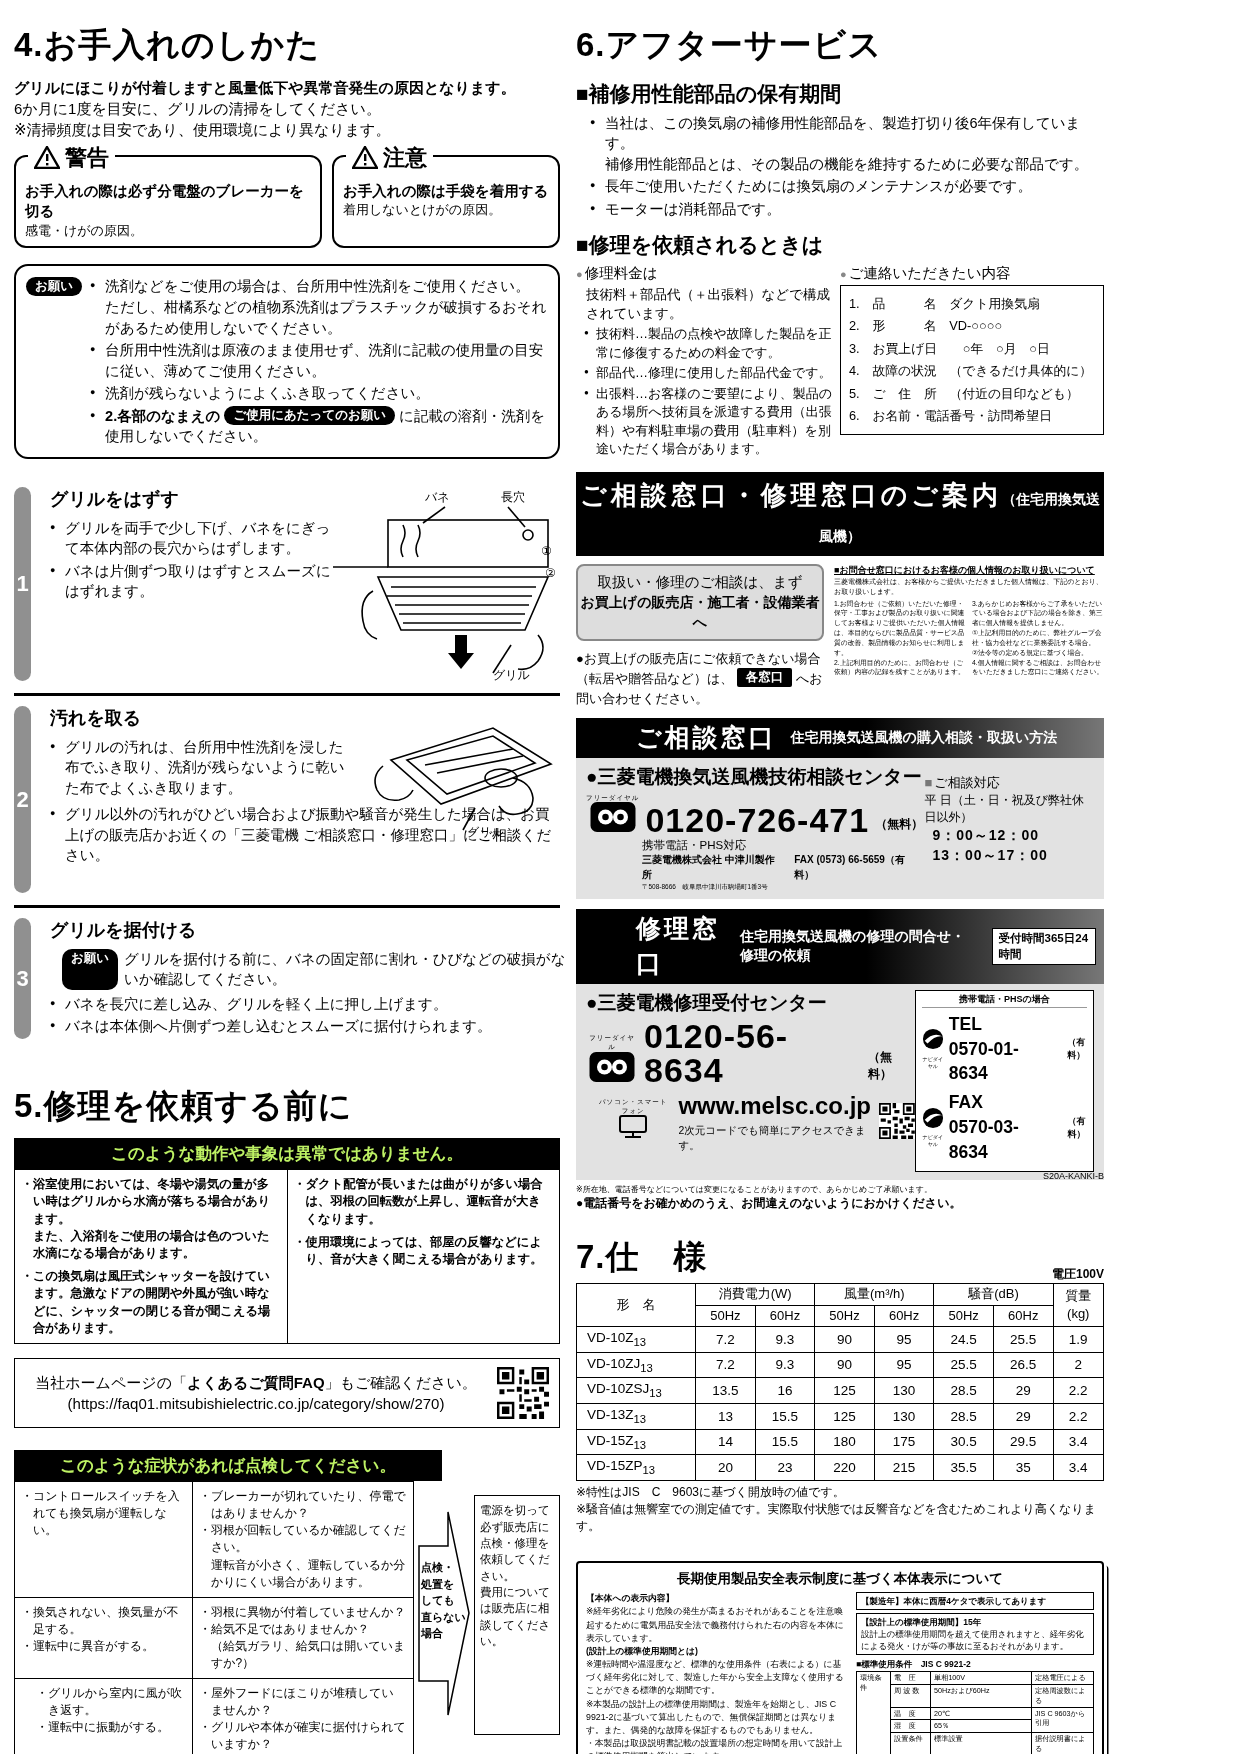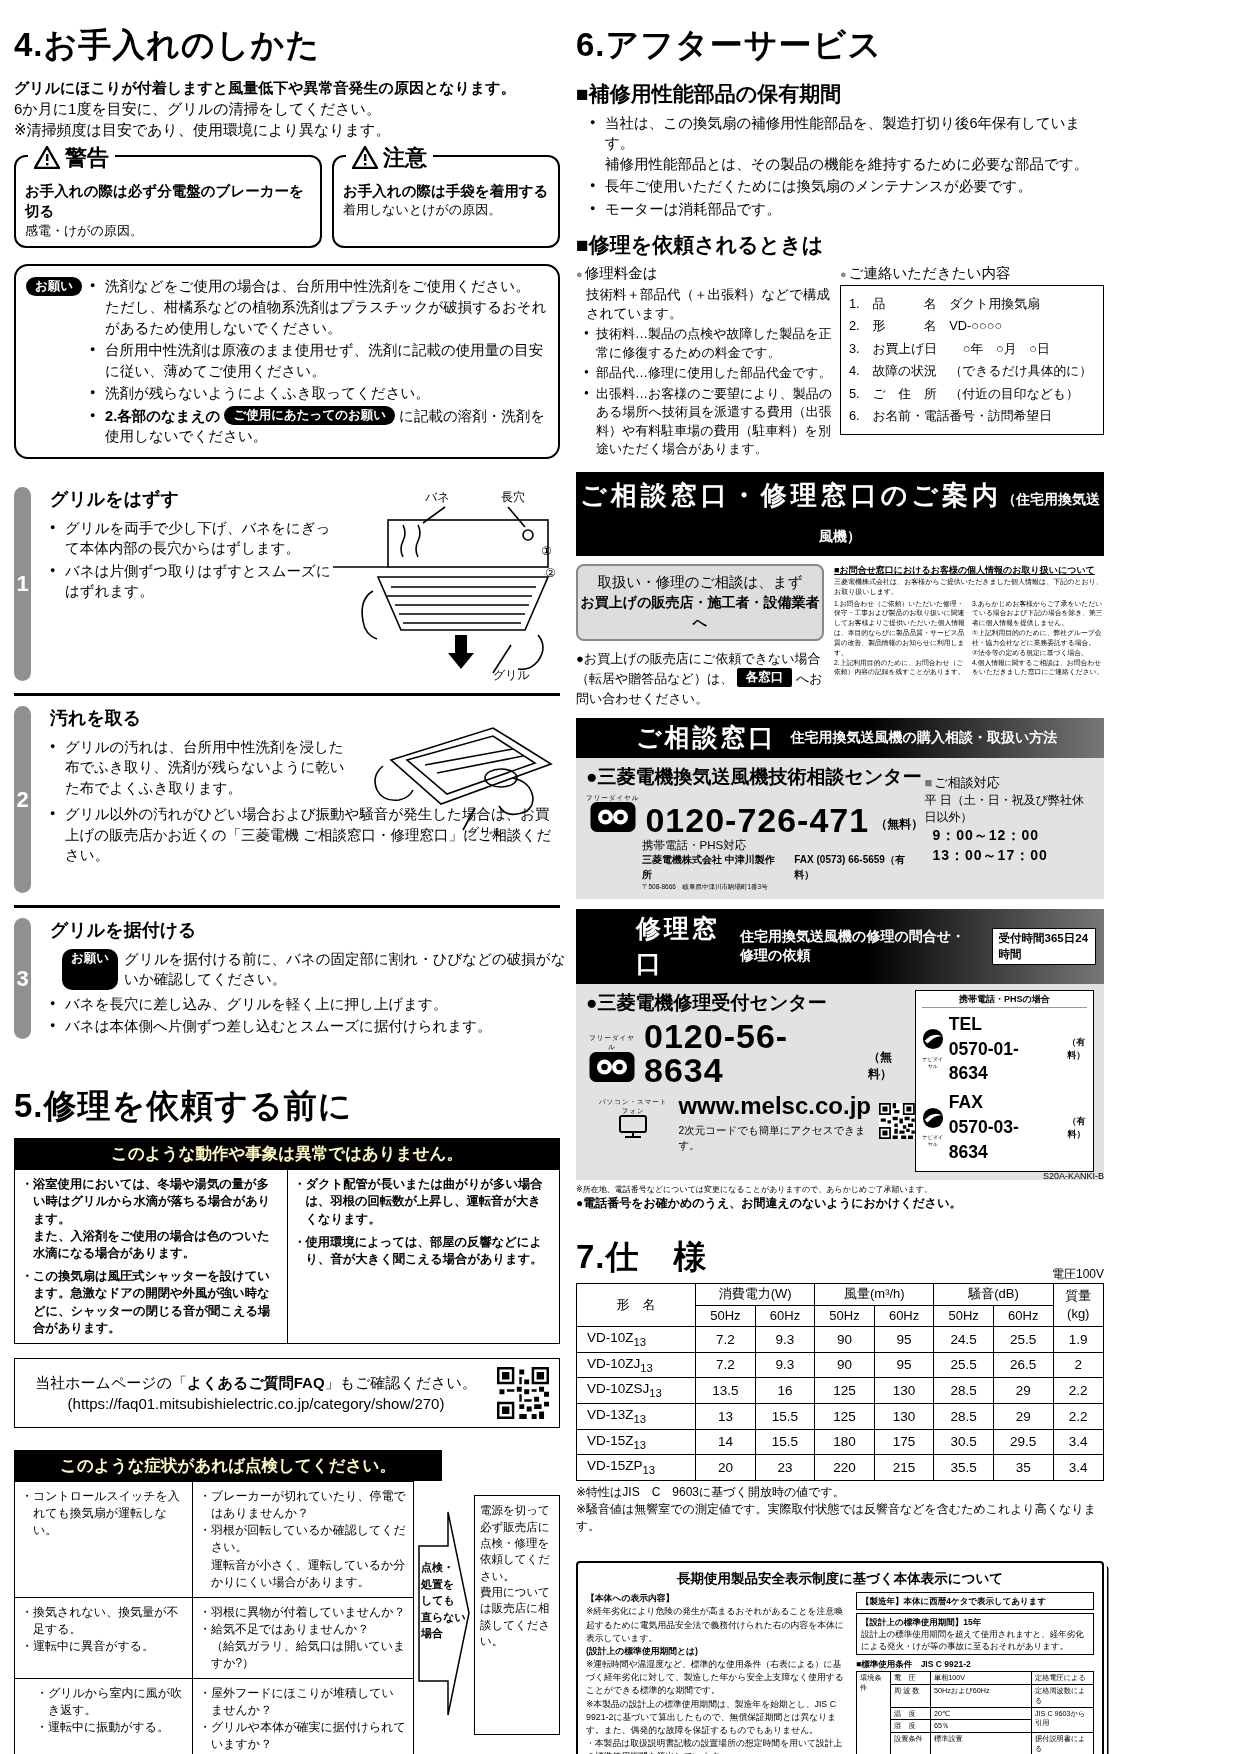--- a/index.html
+++ b/index.html
@@ -33,21 +33,21 @@
 .step{position:relative;padding:8px 0 10px 36px;min-height:60px;}
 .stepsep{border-top:3.5px solid #000;margin:2px 0;}
 .stepbar{position:absolute;left:0;top:8px;bottom:10px;width:17px;background:#909090;
  border-radius:9px;color:#fff;font-weight:800;font-size:22px;display:flex;align-items:center;justify-content:center;}
 .steptitle{font-size:18px;font-weight:800;margin-bottom:5px;}
 .steptext{width:295px;font-size:14.5px;}
 .diagram{position:absolute;top:16px;right:2px;}
 .diagram .lbl{position:absolute;font-size:12px;}
 .ill{stroke:#000;fill:none;stroke-width:1.6;}
 
-.bar-black{background:#000;color:#fef9c3;font-weight:bold;text-align:center;font-size:16.5px;
+.bar-black{background:#000;color:#bef264;font-weight:bold;text-align:center;font-size:16.5px;
  padding:4px 0;margin-bottom:0;}
 table.plain{border-collapse:collapse;width:100%;}
 table.plain td{border:1.5px solid #000;vertical-align:top;padding:6px 7px;}
 .normal td{font-size:12.3px;font-weight:bold;line-height:1.4;}
 .faqbox{border:1.5px solid #000;margin:14px 0 22px;padding:8px 10px;display:flex;align-items:center;gap:10px;}
 .faqtxt{flex:1;text-align:center;font-size:15px;}
 .checkwrap{display:flex;align-items:stretch;gap:4px;}
 .checktbl{width:428px;}
 .checktbl td{font-size:12px;padding:5px 6px;}
 .arrowblk{position:relative;width:52px;margin-top:30px;height:205px;flex:none;}
@@ -104,21 +104,21 @@
 .mrow{display:flex;align-items:center;gap:5px;margin:4px 0;}
 .mnum{font-size:17.5px;font-weight:800;}
 .mnote{font-size:9px;font-weight:bold;margin-left:33px;}
 .navilbl{font-size:5px;text-align:center;}
 .notes6{margin-top:4px;}
 .n1{font-size:8px;}
 .n2{font-size:12px;font-weight:bold;}
 .doccode{position:absolute;right:0;font-size:9px;top:-14px;}
 
 .h1row{display:flex;align-items:flex-end;margin-top:22px;}
-.volt{margin-left:auto;font-size:12px;font-weight:normal;}
+.volt{margin-left:auto;font-size:12px;font-weight:bold;}
 table.spec{border-collapse:collapse;width:100%;text-align:center;font-size:13.5px;}
 table.spec th,table.spec td{border:1.3px solid #000;padding:1px 3px;font-weight:normal;}
 table.spec th{font-size:13px;}
 table.spec td.model{text-align:left;padding-left:10px;}
 .specnotes{font-size:12px;margin-top:3px;}
 
 .ltbox{border:2px solid #000;border-radius:4px;margin-top:26px;padding:6px 8px;
  box-shadow:3px 3px 0 #fff,4.5px 4.5px 0 #000;}
 .lttitle{text-align:center;font-size:13.5px;font-weight:800;margin-bottom:4px;}
 .ltrow{display:flex;gap:8px;}

